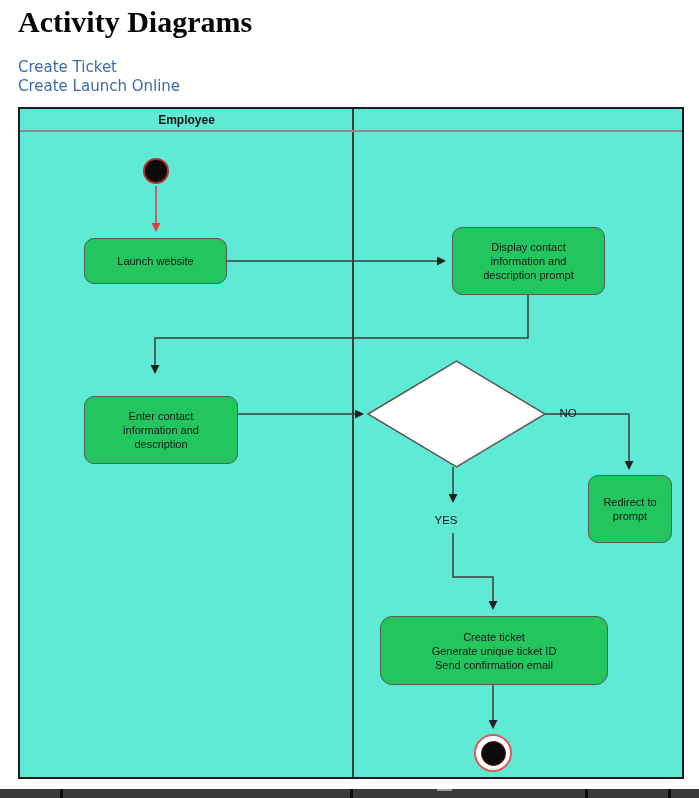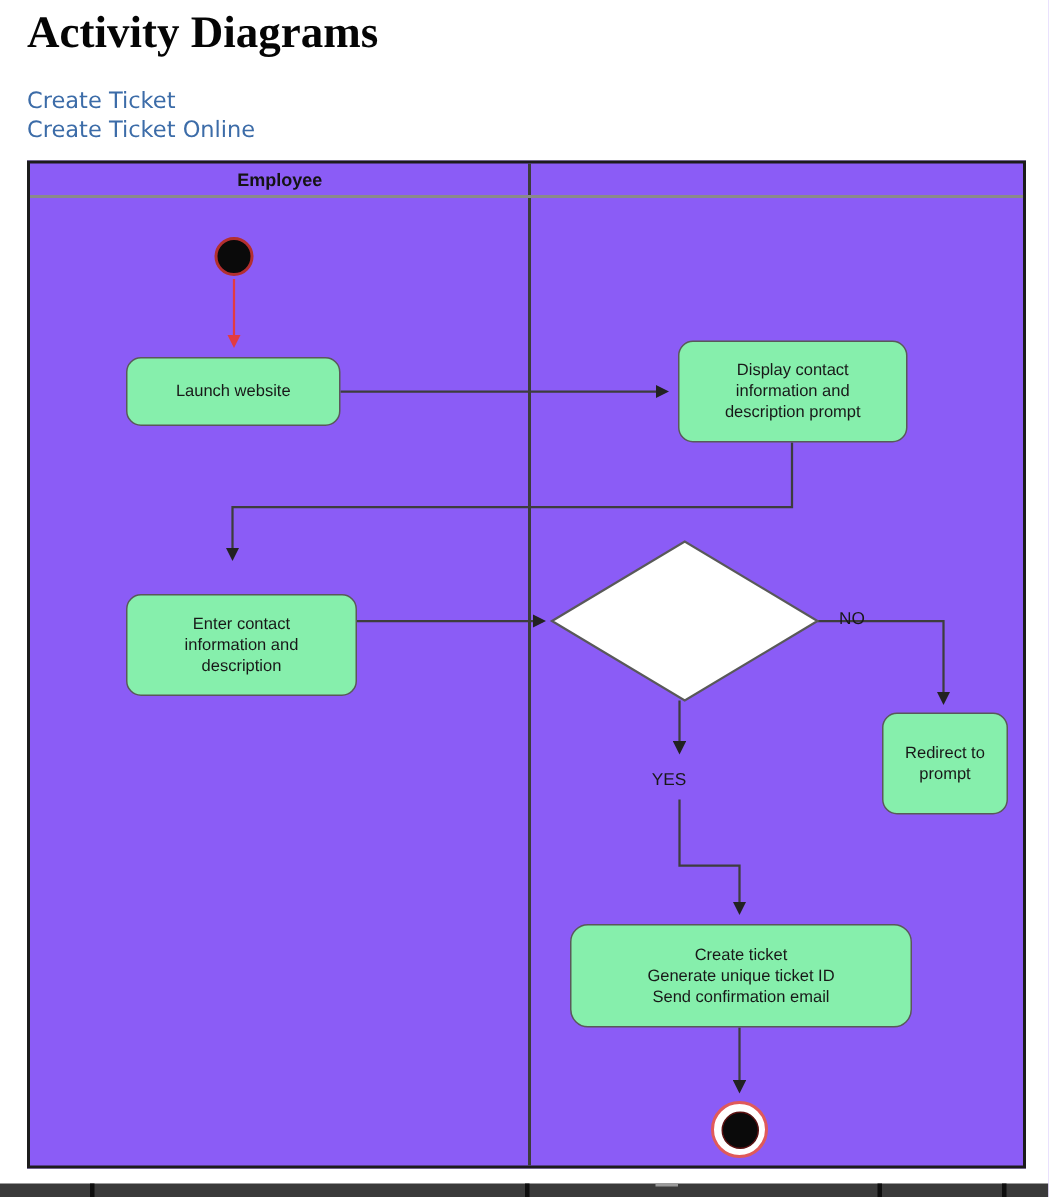--- a/index.html
+++ b/index.html
@@ -33,21 +33,21 @@
   }
   .link-1 { top: 58px; }
   .link-2 { top: 77px; }
 
   
   .swimlane-table {
     position: absolute;
     left: 18px; top: 107px;
     width: 666px; height: 672px;
     border: 2px solid #1c1c1c;
-    background: #8b5cf6;
+    background: #5eead4;
   }
   .lane-header {
     position: absolute;
     left: 0; top: 0; right: 0;
     height: 23px;
     display: flex;
     border-bottom: 2px solid #8a8a8a;
   }
   .lane-header-cell {
     display: flex;
@@ -70,21 +70,21 @@
   .connectors {
     position: absolute;
     left: 0; top: 0;
     width: 699px; height: 798px;
     pointer-events: none;
   }
 
   
   .action-node {
     position: absolute;
-    background: #86efac;
+    background: #22c55e;
     border: 1.5px solid #595959;
     border-radius: 10px;
     display: flex;
     align-items: center;
     justify-content: center;
     text-align: center;
     font-size: 11px;
     line-height: 14px;
     color: #181818;
   }
@@ -168,21 +168,21 @@
   }
 </style>
 </head>
 <body>
 
 <div class="page">
 
   <h1 class="page-title">Activity Diagrams</h1>
 
   <a class="doc-link link-1">Create Ticket</a>
-  <a class="doc-link link-2">Create Ticket Online</a>
+  <a class="doc-link link-2">Create Launch Online</a>
 
   <div class="swimlane-table">
     <div class="lane-divider"></div>
     <div class="lane-header">
       <div class="lane-header-cell emp">Employee</div>
     </div>
   </div>
 
   <svg class="connectors" viewBox="0 0 699 798" xmlns="http://www.w3.org/2000/svg">
     <defs>

